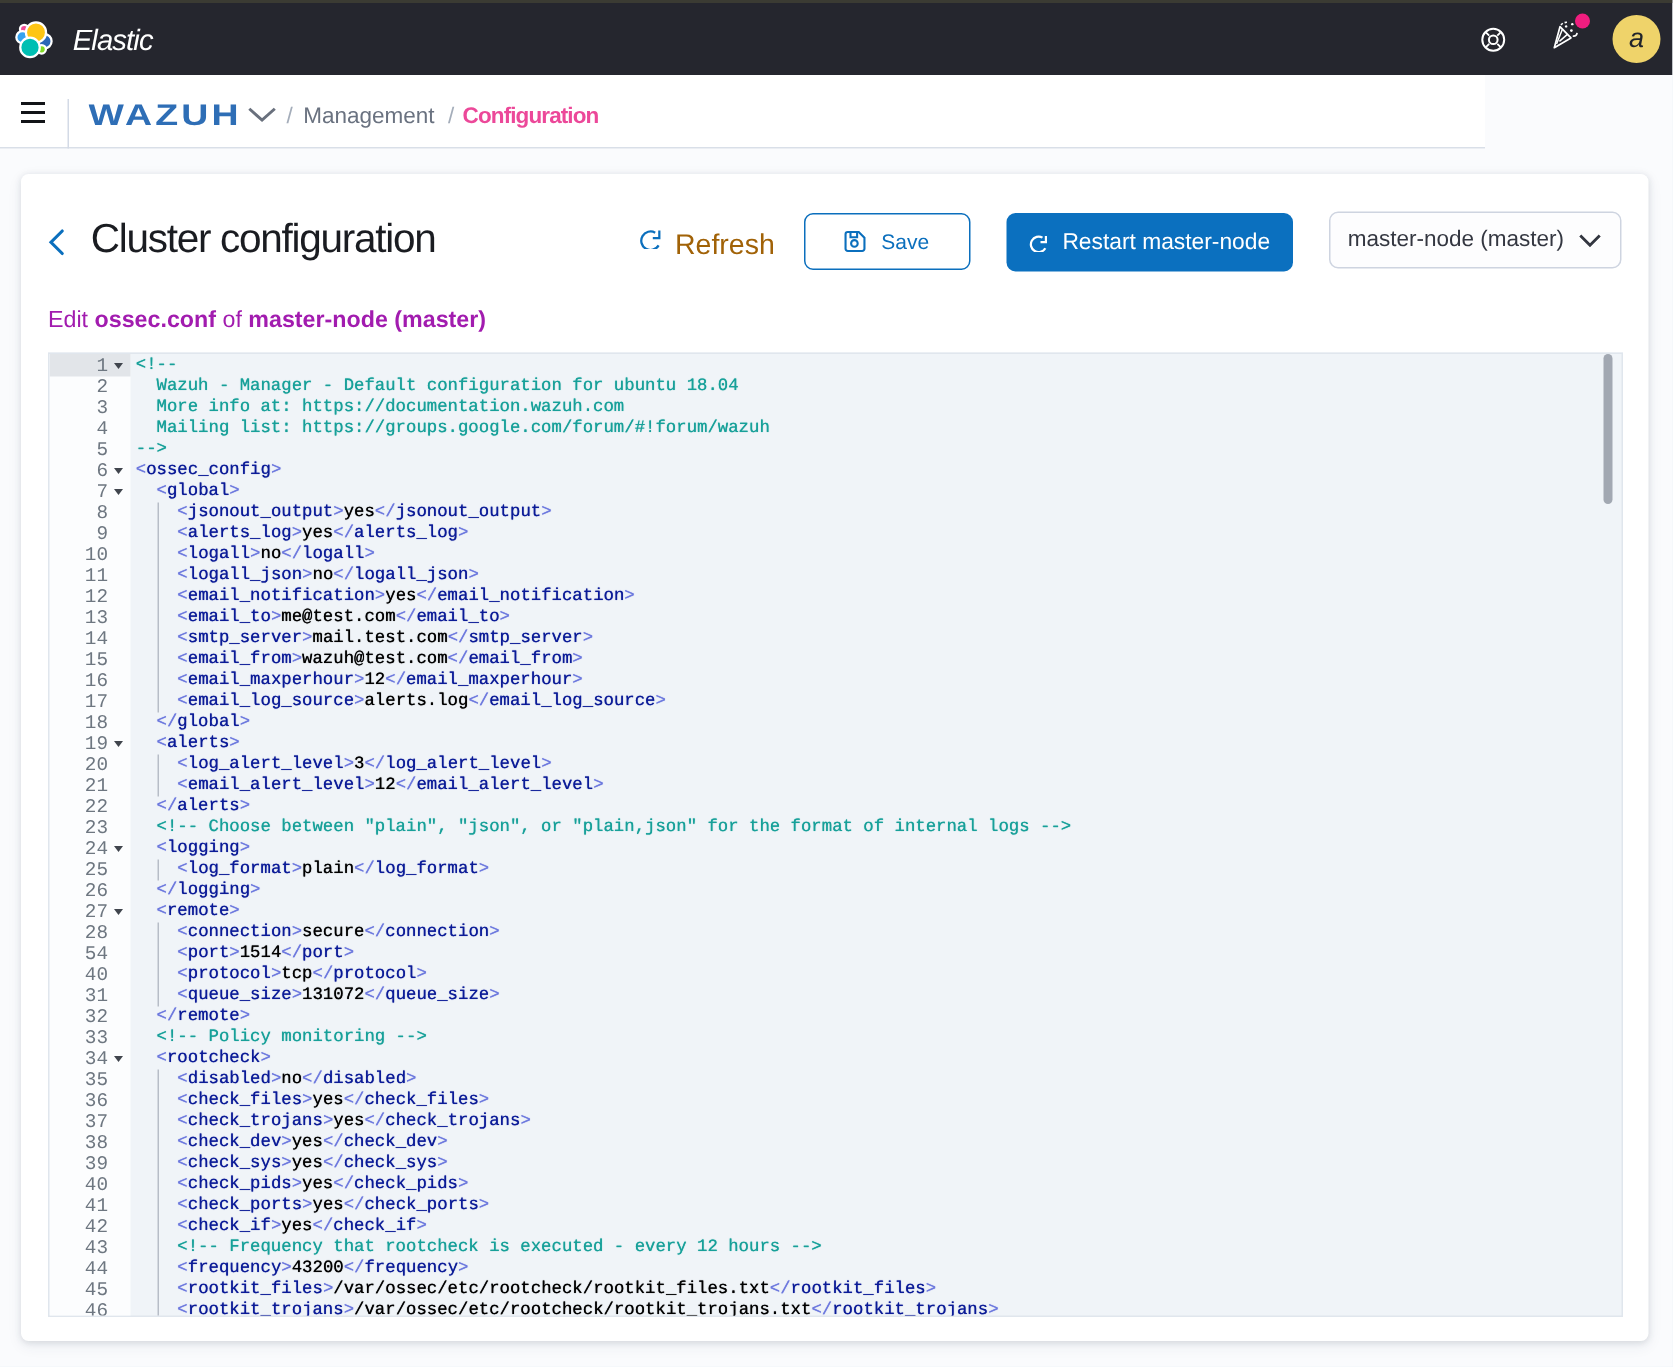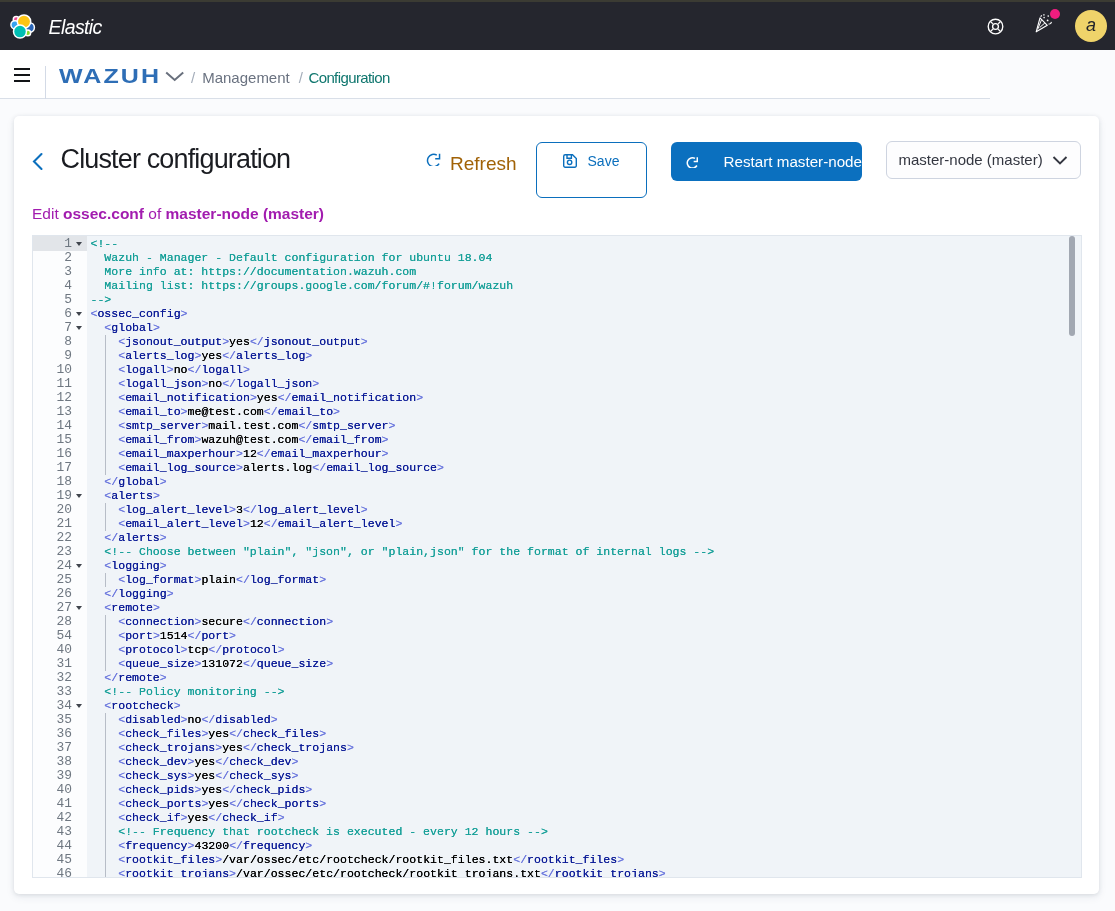--- a/index.html
+++ b/index.html
@@ -16,32 +16,32 @@
 
 
 .navbar { position:absolute; left:0; top:50px; width:990px; height:49px; background:#fff; border-bottom:1px solid #d9dfe8; }
 .burger { position:absolute; left:14px; top:18px; width:16px; }
 .burger div { height:2.4px; background:#121417; margin-bottom:3.4px; }
 .navdiv { position:absolute; left:45px; top:16px; width:1px; height:33px; background:#d3dae6; }
 .crumbs { position:absolute; left:191px; top:19px; font-size:15px; color:#a4adba; }
 .crumbs .sl1 { margin-right:7px; }
 .crumbs .sl2 { margin-left:9px; margin-right:5.5px; }
 .crumbs .mg { color:#6a7280; }
-.crumbs .cf { color:#0f766e; font-weight:400; letter-spacing:-0.6px;text-align:right; }
+.crumbs .cf { color:#ec4899; font-weight:700; letter-spacing:-0.6px;text-align:right; }
 
 
 .card { position:absolute; left:14px; top:116px; width:1085px; height:778px; background:#fff; border-radius:5px;
   box-shadow:0 1px 4px rgba(45,60,80,.13), 0 3px 10px rgba(45,60,80,.07); }
 
 .title { position:absolute; left:60.5px; top:144px; font-size:27px; letter-spacing:-0.85px; color:#1a1c21; }
 .refresh-link { position:absolute; left:450px; top:153px; font-size:19px; color:#a16207; }
-.btn-save { position:absolute; left:536px; top:142px; width:111px; height:56px; border:1px solid #0b6fbd; border-radius:6px;
+.btn-save { position:absolute; left:536px; top:142px; width:111px; height:38px; border:1px solid #0b6fbd; border-radius:6px;
   background:#fff; color:#0b6fbd; font-size:14px; text-align:center; line-height:36px; }
 .btn-restart { position:absolute; left:671px; top:142px; width:191px; height:39px; border-radius:6px;
-  background:#0b70bf; color:#fff; font-size:15.2px; text-align:right; line-height:39px; }
+  background:#0b70bf; color:#fff; font-size:15.2px; text-align:center; line-height:39px; }
 .select { position:absolute; left:886px; top:141px; width:195px; height:37.5px; border:1px solid #ced4e0; border-radius:6px;
   background:#fdfdfe; color:#343741; font-size:15px; line-height:36px; padding-left:11.5px; }
 .editline { position:absolute; left:32px; top:205px; font-size:15.5px; color:#a21caf; }
 
 
 .editor { position:absolute; left:32px; top:235px; width:1050px; height:643px; background:#f0f4f8; border:1px solid #e0e6ed; overflow:hidden; }
 .gutter { position:absolute; left:0; top:1.3px; width:54px; }
 .gutterbg { position:absolute; left:0; top:0; width:54px; height:643px; background:#fcfdfe; }
 .ln { position:relative; height:14px; line-height:14px; font-family:"Liberation Mono",monospace; font-size:12.9px;
   color:#6e7781; text-align:right; padding-right:15px; }

